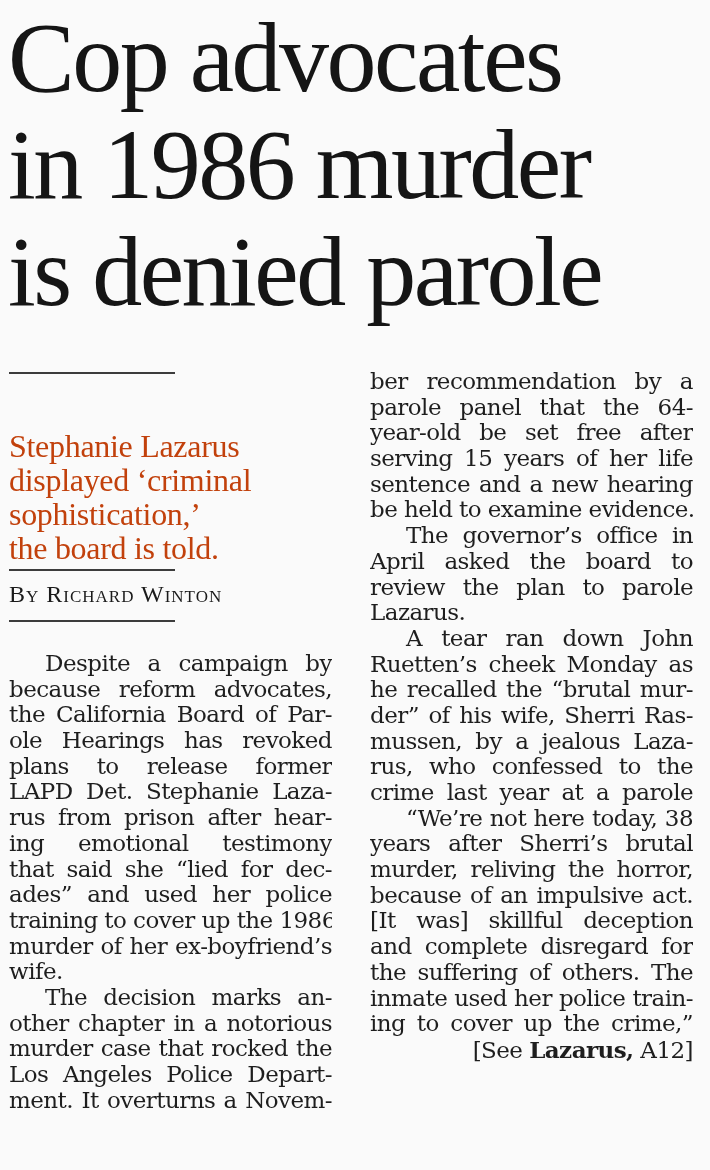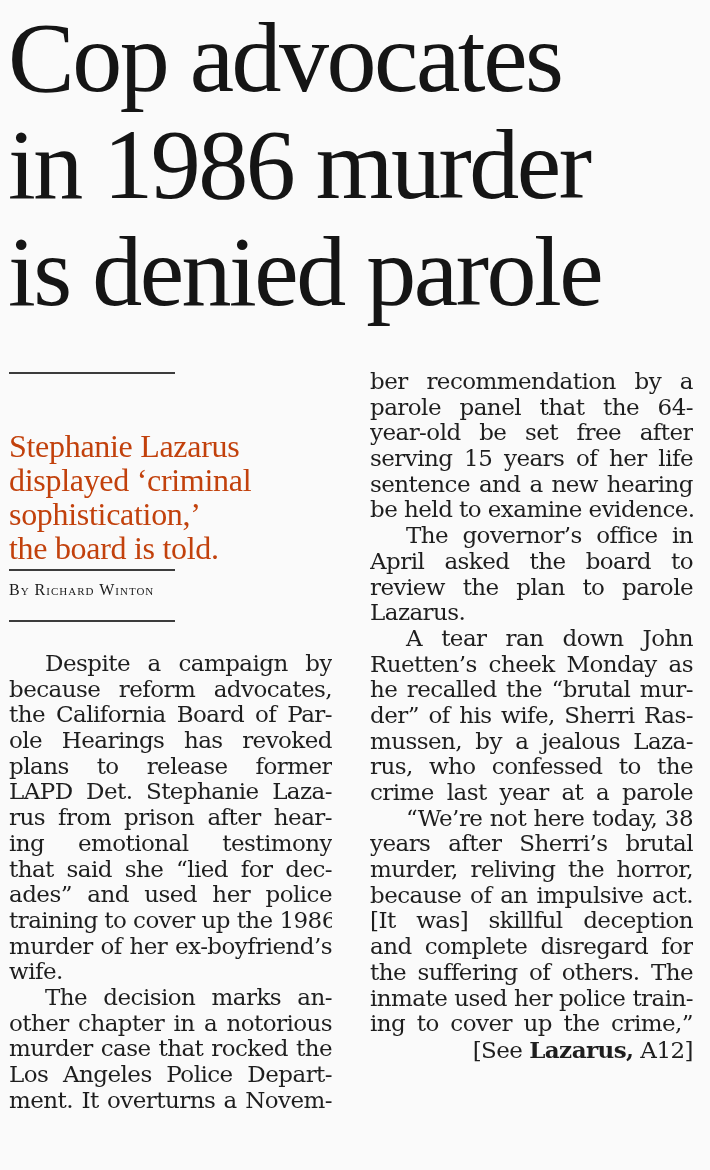--- a/index.html
+++ b/index.html
@@ -19,21 +19,21 @@
     .rule { position: absolute; left: 9px; width: 166px; height: 2px; background: #3c3c3c; }
     .deck {
       position: absolute; left: 9px; top: 397px; width: 340px;
       font-family: "Liberation Serif", serif; font-size: 32px; line-height: 34px;
       color: #c2410c;
       margin-top: 32px;
     }
     .deck span { display: block; white-space: nowrap; letter-spacing: -0.3px; }
     .byline {
       position: absolute; left: 9px; top: 581px;
-      font-family: "Liberation Serif", serif; font-size: 16px; letter-spacing: 1px;
+      font-family: "Liberation Serif", serif; font-size: 24px; letter-spacing: 1px;
       font-variant: small-caps; color: #1a1a1a; white-space: nowrap;
     }
     .col { position: absolute; width: 323px; font-size: 23px; line-height: 25.7px; color: #1e1e1e; }
     .col .line {
       display: block; height: 25.7px; white-space: nowrap;
       text-align: justify; text-align-last: justify;
       overflow: hidden; letter-spacing: -0.55px;
     }
     .col .line.last { text-align-last: left; }
     .col .line.indent { padding-left: 36px; }

